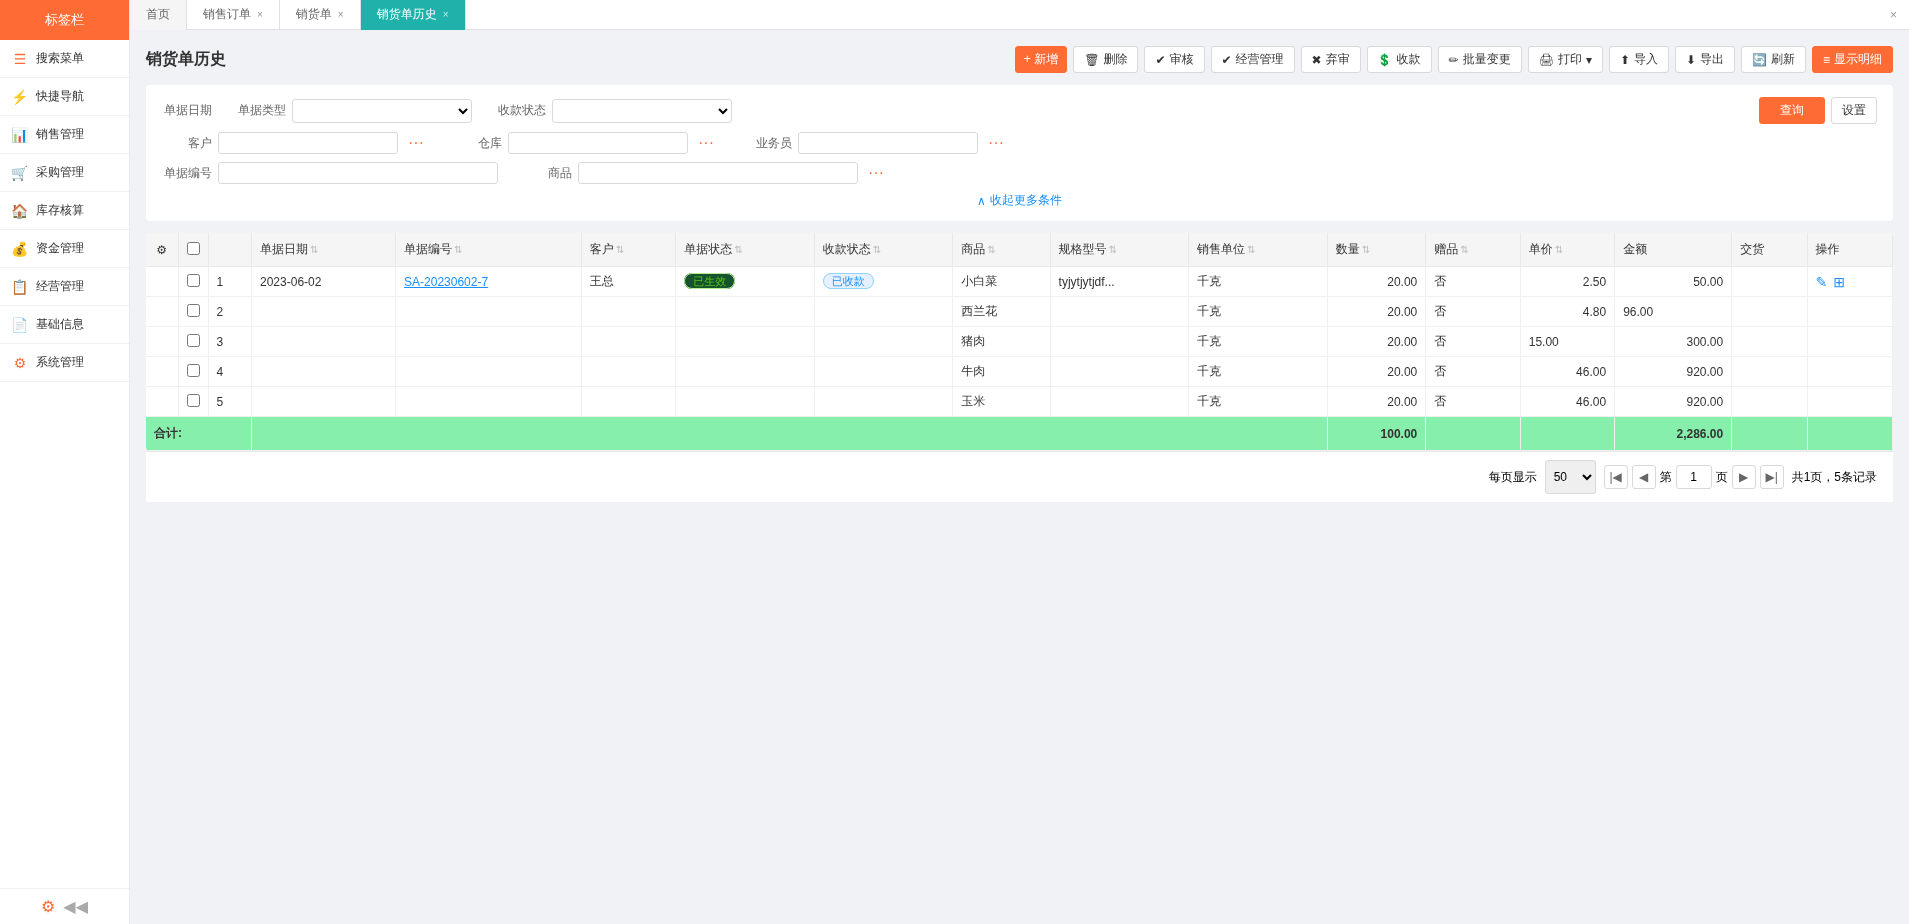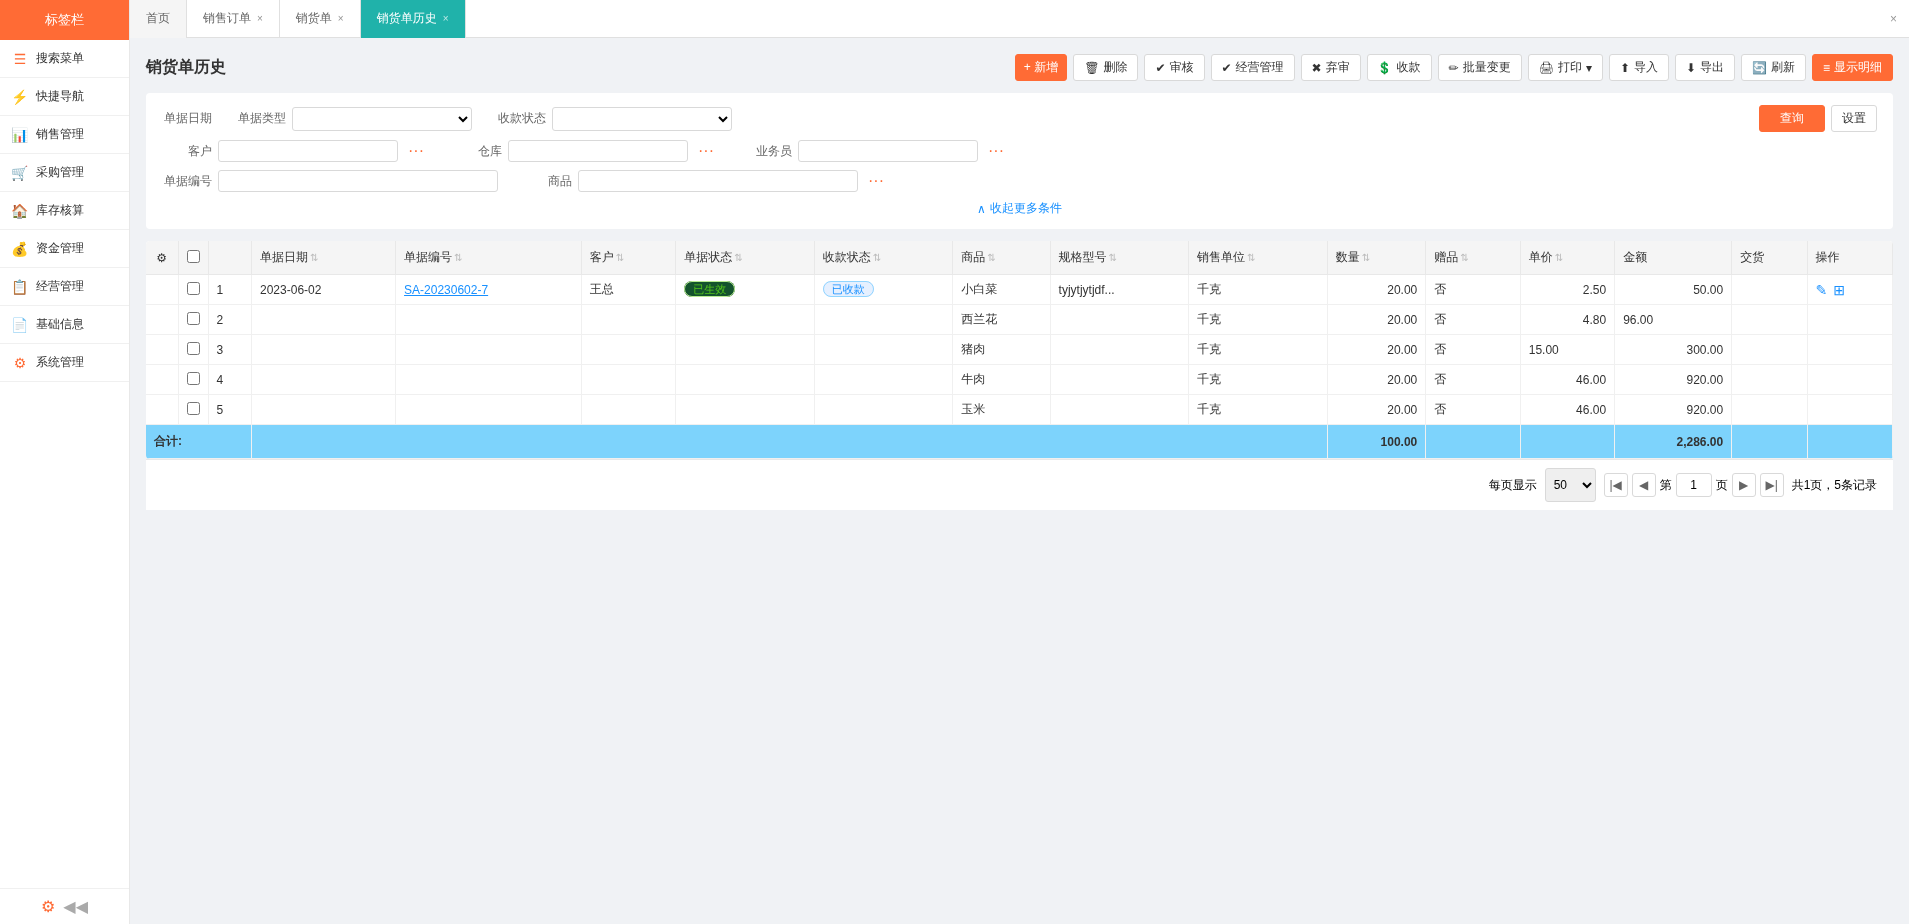--- a/index.html
+++ b/index.html
@@ -10,21 +10,21 @@
     .sidebar-header { background: #ff6b35; height: 40px; display: flex; align-items: center; justify-content: center; color: #fff; font-size: 13px; padding: 0 8px; }
     .sidebar-item { display: flex; align-items: center; padding: 10px 12px; cursor: pointer; color: #333; gap: 8px; border-bottom: 1px solid #f0f0f0; }
     .sidebar-item .icon { width: 16px; height: 16px; display: flex; align-items: center; justify-content: center; color: #ff6b35; font-size: 14px; }
     .sidebar-item .label { font-size: 12px; }
     .sidebar-footer { margin-top: auto; padding: 8px; display: flex; gap: 8px; justify-content: center; border-top: 1px solid #f0f0f0; }
 
     
     .main { flex: 1; display: flex; flex-direction: column; overflow: hidden; }
 
     
-    .tabs-bar { background: #fff; border-bottom: 1px solid #e0e0e0; display: flex; align-items: center; height: 38px; padding-left: 0; }
+    .tabs-bar { background: #fff; border-bottom: 1px solid #e0e0e0; display: flex; align-items: center; height: 30px; padding-left: 0; }
     .tab { padding: 0 16px; height: 38px; display: flex; align-items: center; gap: 6px; cursor: pointer; font-size: 12px; color: #666; border-right: 1px solid #e0e0e0; white-space: nowrap; }
     .tab.active { background: #20b2aa; color: #fff; }
     .tab .close-btn { font-size: 10px; color: inherit; opacity: 0.7; cursor: pointer; }
     .tab.home { background: #f5f5f5; }
     .tabs-close-all { margin-left: auto; padding: 0 12px; color: #999; cursor: pointer; font-size: 12px; }
 
     
     .content { flex: 1; overflow: auto; padding: 16px; background: #f0f2f5; }
 
     
@@ -60,21 +60,21 @@
     .badge-blue { background: #e6f0ff; color: #1890ff; border: 1px solid #91d5ff; }
     .link-text { color: #1890ff; cursor: pointer; text-decoration: underline; }
     .action-icons { display: flex; gap: 6px; }
     .action-icon { color: #1890ff; cursor: pointer; font-size: 14px; }
 
     
     .th-gear { width: 32px; text-align: center; }
     .th-checkbox { width: 30px; text-align: center; }
 
     
-    .summary-row { background: #7dd3fc; }
+    .summary-row { background: #86efac; }
     .summary-row td { font-weight: bold; padding: 8px; }
 
     
     .table-footer { background: #fff; border-top: 1px solid #e8e8e8; padding: 8px 16px; display: flex; align-items: center; justify-content: flex-end; gap: 8px; }
     .page-size-select { border: 1px solid #d9d9d9; border-radius: 3px; padding: 8px 4px; font-size: 12px; }
     .pagination { display: flex; align-items: center; gap: 4px; }
     .page-btn { width: 24px; height: 24px; display: flex; align-items: center; justify-content: center; border: 1px solid #d9d9d9; background: #fff; cursor: pointer; border-radius: 3px; font-size: 12px; color: #666; }
     .page-input { width: 36px; height: 24px; border: 1px solid #d9d9d9; border-radius: 3px; text-align: center; font-size: 12px; }
 
     .header-actions { display: flex; gap: 6px; align-items: center; }

